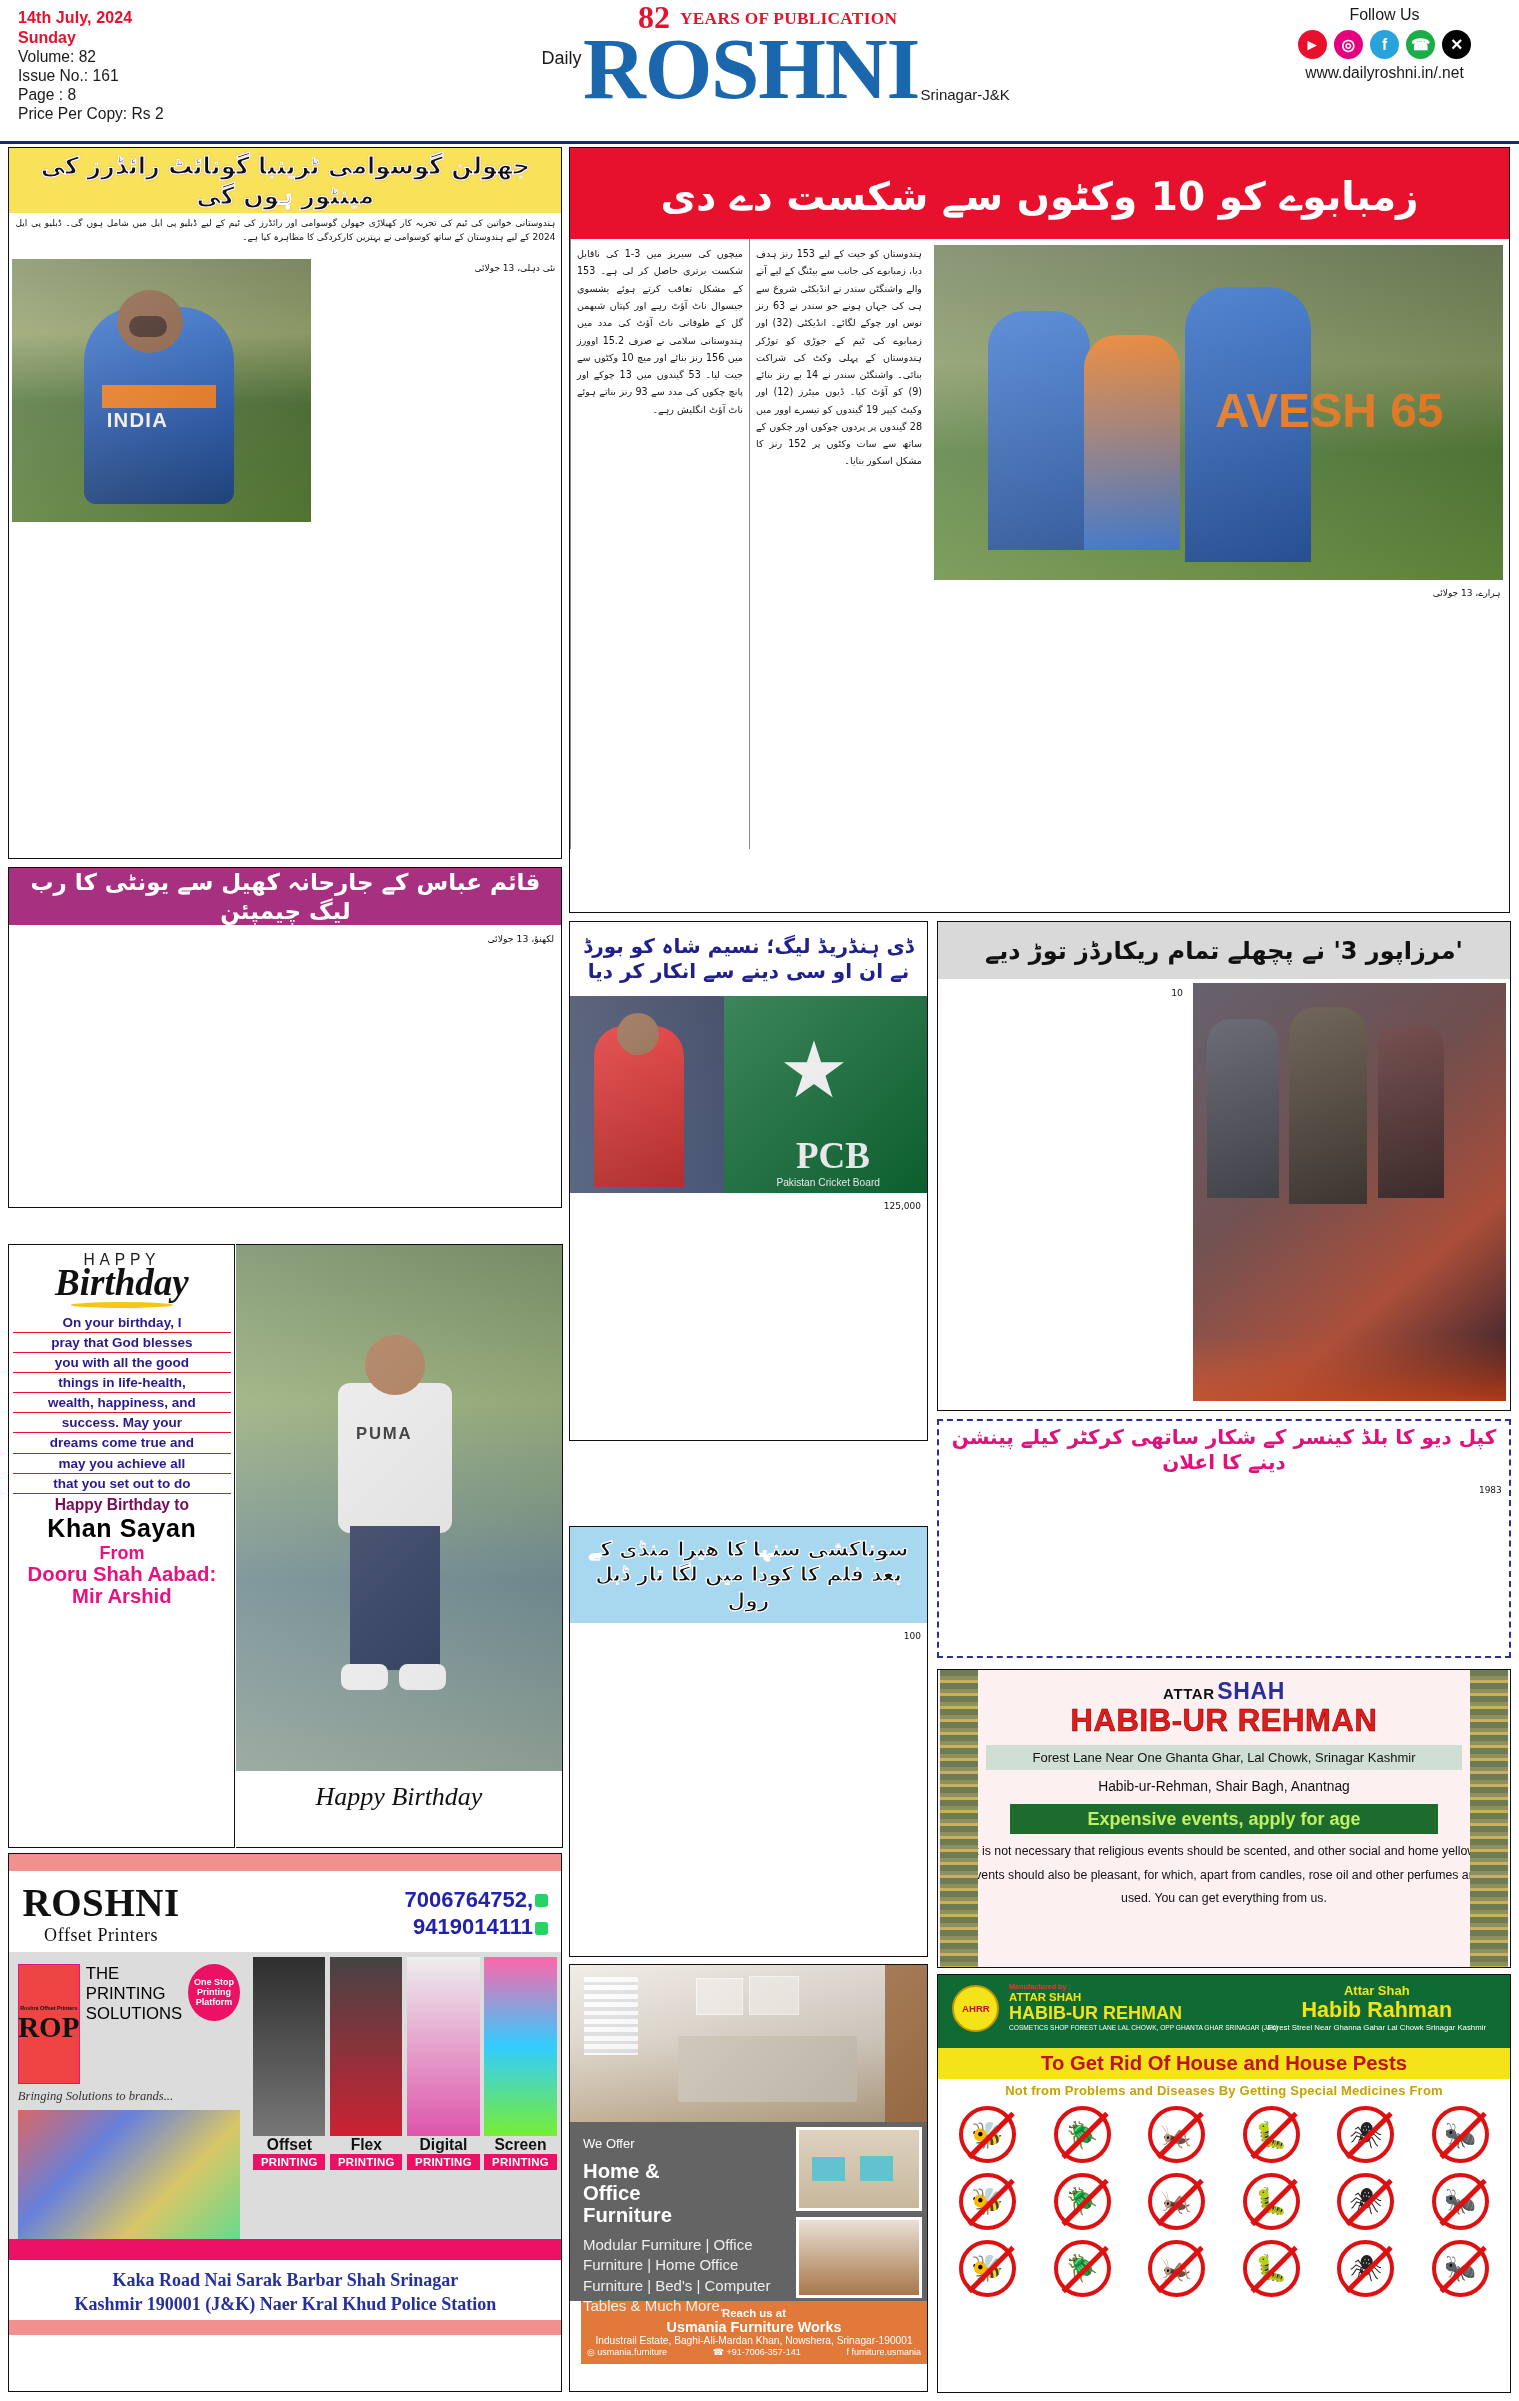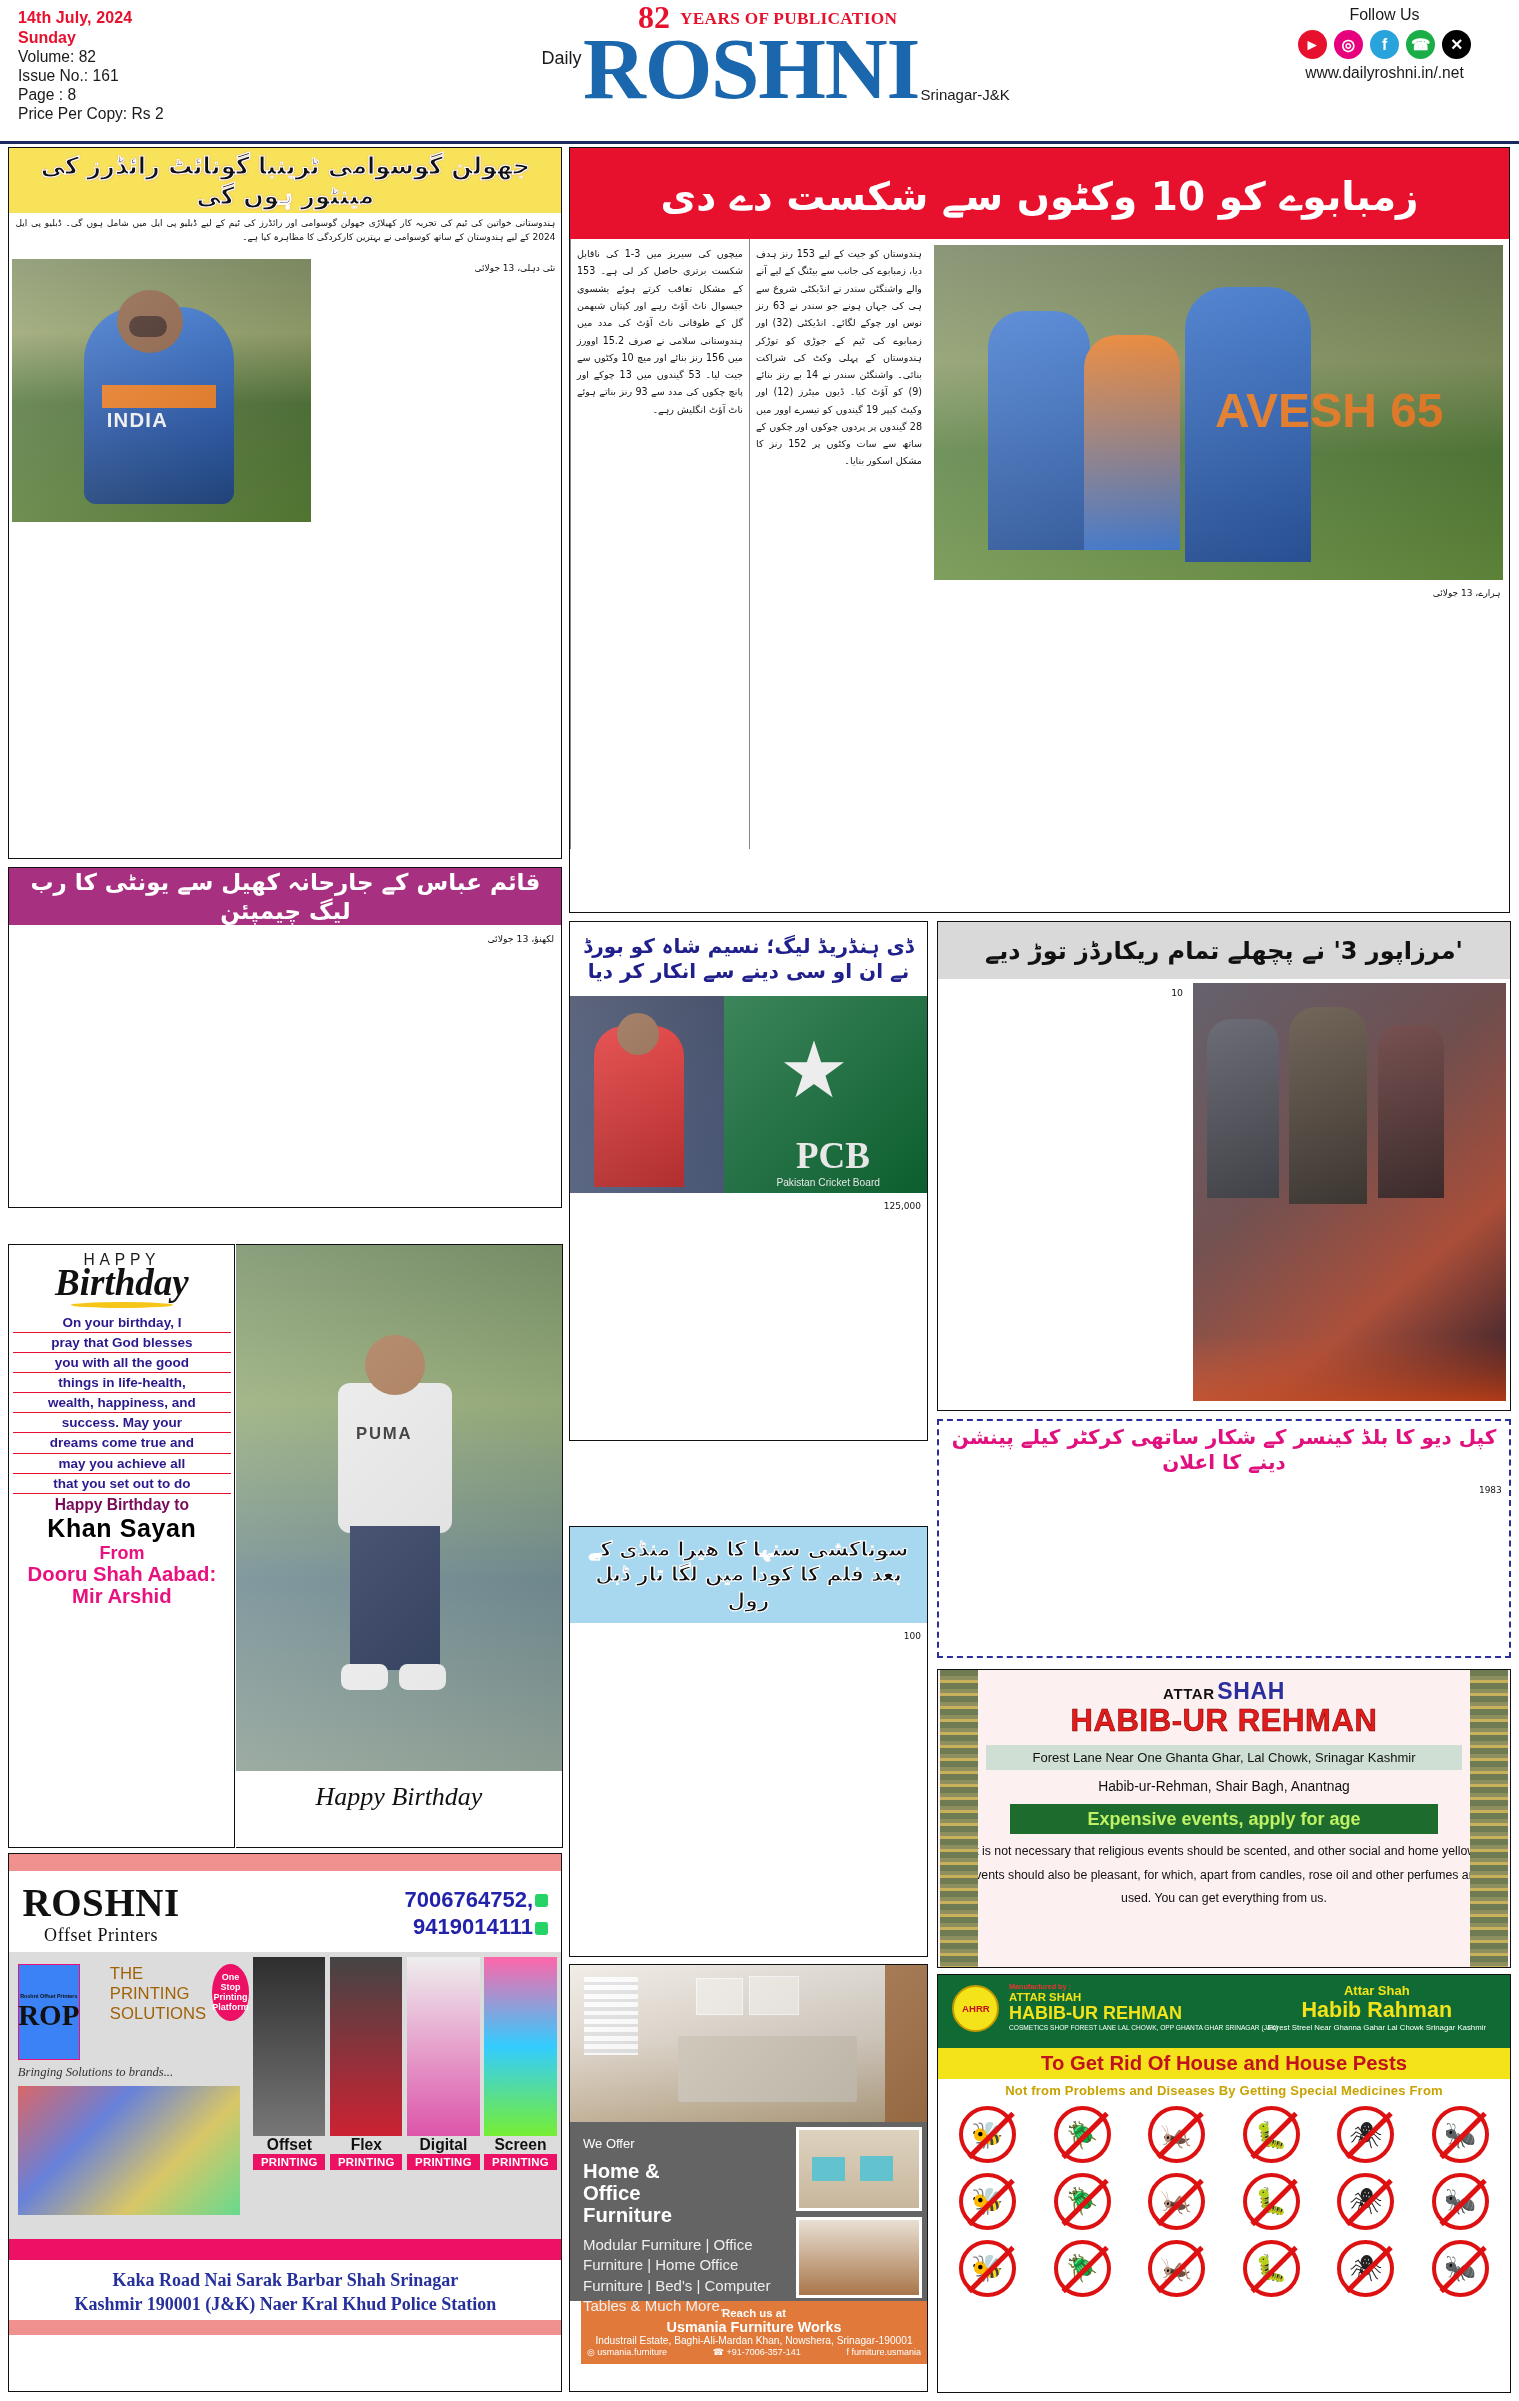--- a/index.html
+++ b/index.html
@@ -233,25 +233,25 @@
         </div>
         <div class="rp-phone">
           <span>9419014111</span><span class="wa-chip"></span>
         </div>
       </div>
     </div>
 
     <div style="display:flex;background:#dcdcdc;height:287px;">
       <div style="width:239px;padding:12px 8.4px;">
         <div style="display:flex;gap:6px;align-items:flex-start;">
-          <div style="width:62px;height:96px;background:#3b82f6;border:1.8px solid #e8117f;display:flex;flex-direction:column;align-items:center;justify-content:center;">
+          <div style="width:62px;height:120px;background:#ef4444;border:1.8px solid #e8117f;display:flex;flex-direction:column;align-items:center;justify-content:center;">
             <div style="font-size:5.4px;color:#111;font-weight:700;">Roshni Offset Printers</div>
             <div style="font-size:29px;font-weight:700;color:#111;font-family:'Liberation Serif',serif;">ROP</div>
           </div>
-          <div style="font-size:16.7px;line-height:1.18;color:#a16207;margin-left:24px;">
+          <div style="font-size:16.7px;line-height:1.18;color:#000000;">
             <div>THE</div>
             <div>PRINTING</div>
             <div>SOLUTIONS</div>
           </div>
           <div style="width:57px;height:57px;background:#ec1164;border-radius:50%;color:#fff;font-weight:700;font-size:9px;display:flex;align-items:center;justify-content:center;text-align:center;line-height:1.1;">One Stop Printing Platform</div>
         </div>
         <div style="font-family:'Liberation Serif',serif;font-style:italic;font-size:12.6px;margin-top:4.8px;color:#333;">Bringing Solutions to brands...</div>
         <div style="margin-top:6px;height:129px;background:linear-gradient(135deg,#d94a4a,#4a6ad9,#d9c14a,#4ad97a);opacity:.8;"></div>
       </div>
 

